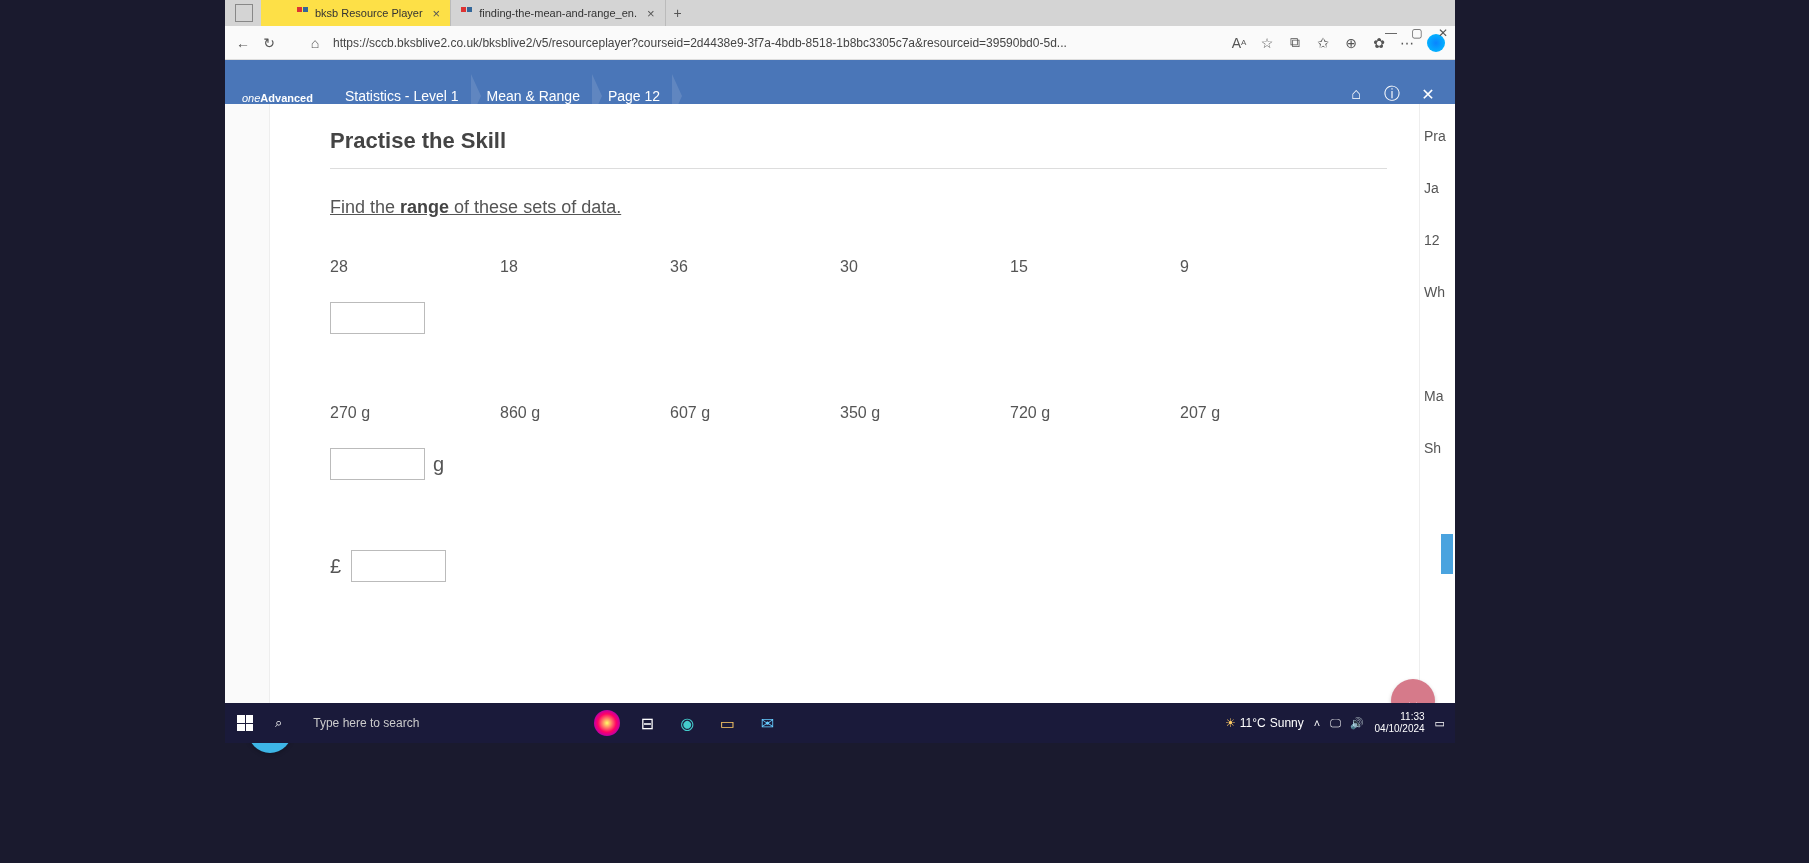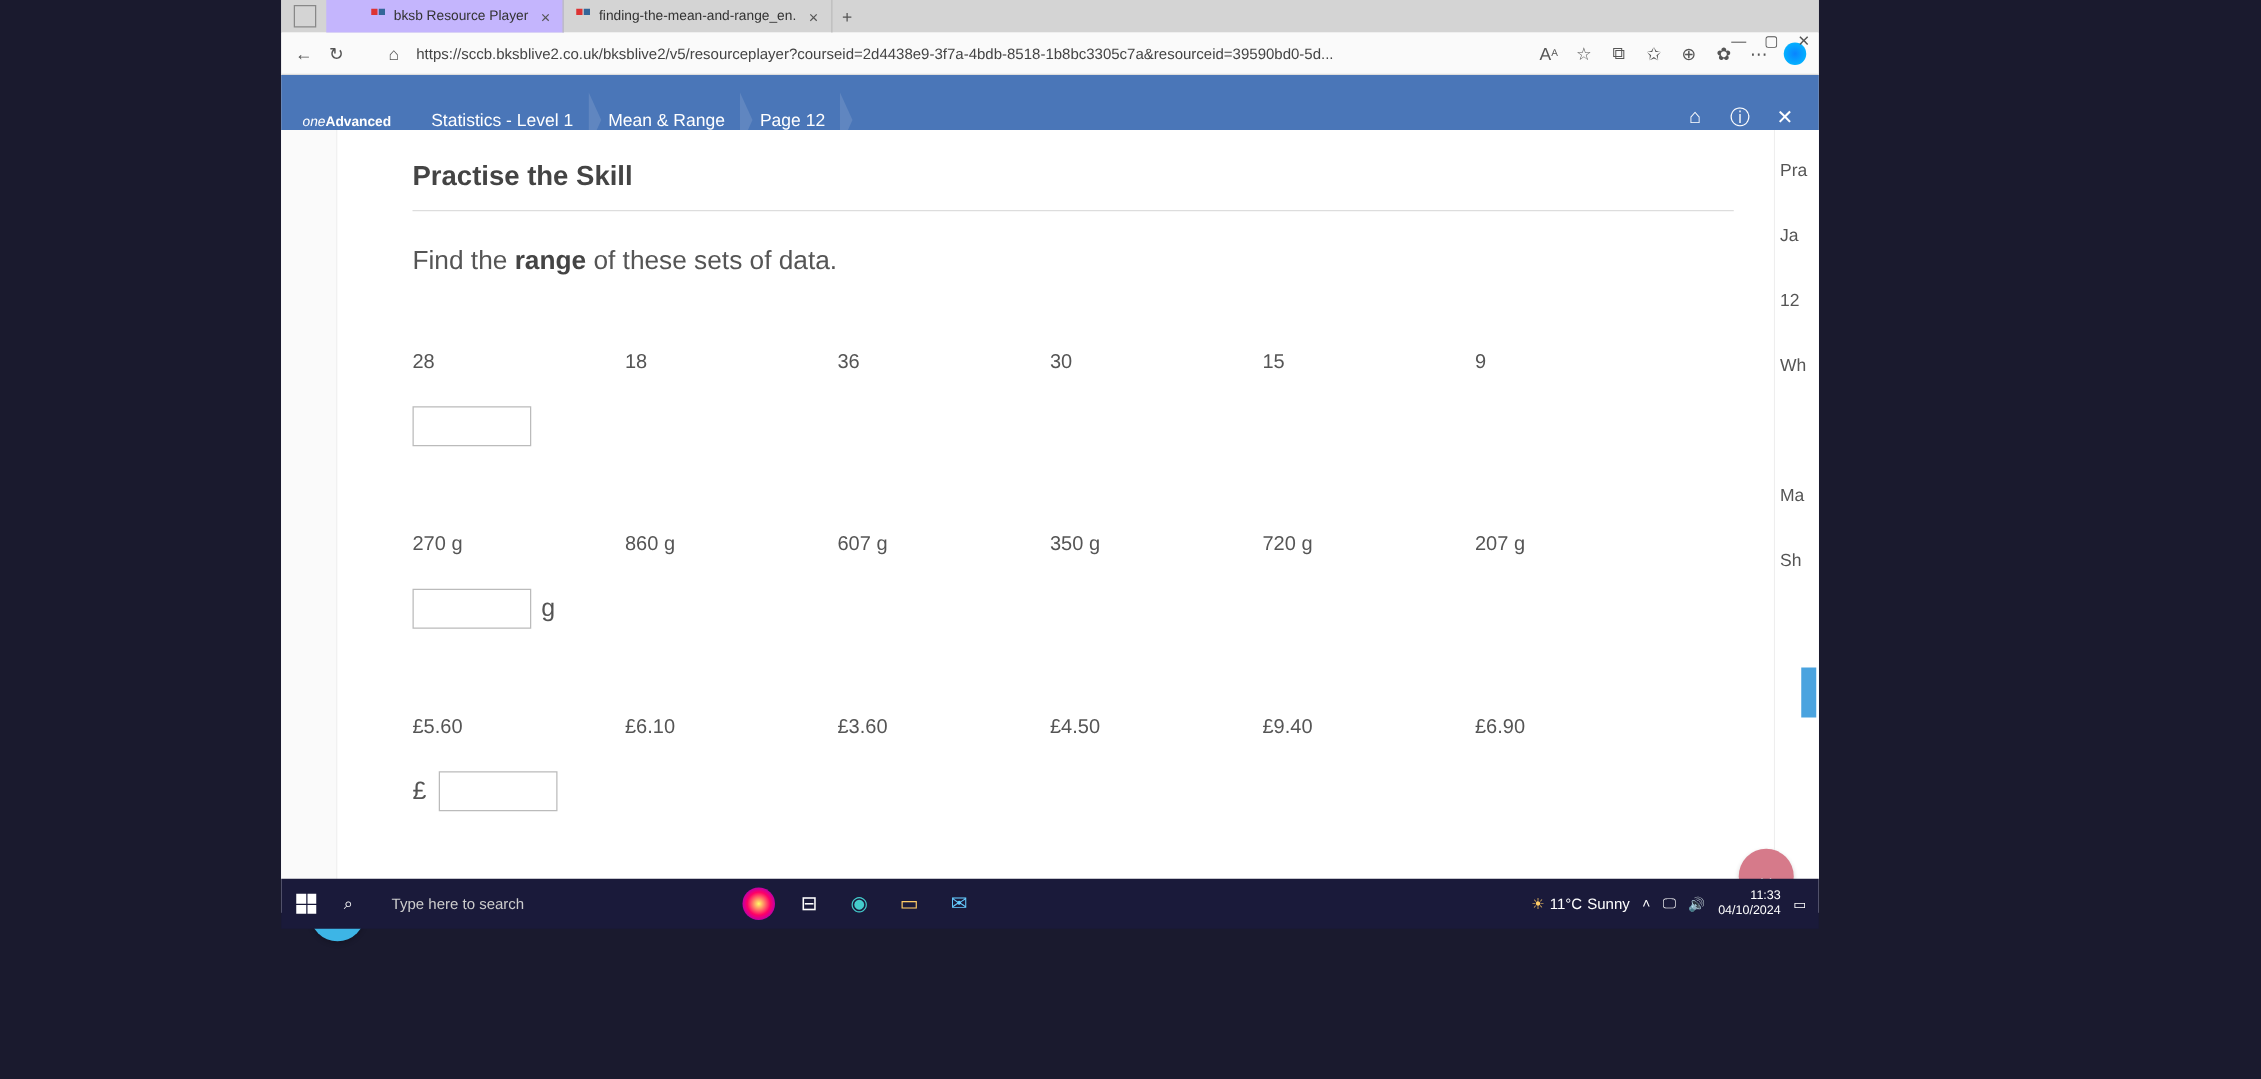--- a/index.html
+++ b/index.html
@@ -4,21 +4,21 @@
   <style>
     * { margin: 0; padding: 0; box-sizing: border-box; }
     body { font-family: "Segoe UI", Arial, sans-serif; background: #1a1a2e; width: 1809px; height: 863px; overflow: hidden; position: relative; }
     
     .screen { position: absolute; left: 225px; top: 0; width: 1230px; height: 730px; background: #f5f5f5; }
     
     
     .tabbar { height: 26px; background: #d4d4d4; display: flex; align-items: center; padding-left: 10px; gap: 0; }
     .tab-sq { width: 18px; height: 18px; border: 1px solid #888; margin-right: 8px; }
     .tab { height: 26px; display: flex; align-items: center; padding: 0 10px; font-size: 11px; color: #333; gap: 6px; border-right: 1px solid #bbb; }
-    .tab.active { background: #c4b5fd; padding-left: 36px; }
+    .tab.active { background: #fde047; padding-left: 36px; }
     .tab-icon { width: 12px; height: 12px; display: inline-flex; }
     .tab-icon .red { width:5px; height:5px; background:#d33; display:inline-block; }
     .tab-icon .blue { width:5px; height:5px; background:#369; display:inline-block; margin-left:1px;}
     .tab-close { font-size: 13px; color: #555; cursor: pointer; margin-left:4px;}
     .tab-new { padding: 0 8px; font-size: 14px; color: #555; cursor:pointer; }
     
     
     .urlbar { height: 34px; background: #fafafa; display: flex; align-items: center; padding: 0 10px; gap: 10px; border-bottom: 1px solid #ddd; }
     .nav-ico { width: 16px; height: 16px; color: #555; display:flex; align-items:center; justify-content:center; cursor:pointer; font-size:14px;}
     .url-text { flex: 1; font-size: 12px; color: #444; white-space: nowrap; overflow: hidden; }
@@ -35,21 +35,21 @@
     .crumb::after { content:''; position:absolute; right:-8px; top:50%; transform:translateY(-50%); width:0;height:0;border-top:22px solid transparent;border-bottom:22px solid transparent;border-left:10px solid rgba(255,255,255,0.12);}
     .crumb-actions { margin-left: auto; display:flex; gap:16px; align-items:center;}
     .crumb-ico { width:20px; height:20px; display:flex;align-items:center;justify-content:center; cursor:pointer; font-size:16px;}
     
     
     .content-wrap { position: relative; height: calc(100% - 104px); background: #fff; display:flex; }
     .leftpad { width: 45px; background: #fafafa; border-right: 1px solid #eee; }
     .main { flex: 1; padding: 24px 32px 0 60px; background: #fff; overflow:hidden; position:relative; }
     .title { font-size: 22px; color: #444; font-weight: 600; margin-bottom: 14px; }
     .hr { border: none; border-top: 1px solid #ddd; margin-bottom: 28px; }
-    .instruction { font-size: 21px; color: #555; margin-bottom: 60px; }
+    .instruction { font-size: 18px; color: #555; margin-bottom: 40px; text-decoration: underline; }
     .instruction b { font-weight: 700; color:#444; }
     
     .dataset { margin-bottom: 70px; }
     .row-vals { display: flex; gap: 0; font-size: 16px; color: #555; margin-bottom: 26px; }
     .val { width: 170px; }
     .answer-row { display:flex; align-items:center; gap:8px; font-size:20px; color:#555;}
     .ans-input { width: 95px; height: 32px; border: 1px solid #bbb; background:#fff; font-size:16px; padding:2px 6px;}
     .unit { font-size: 20px; color:#555; }
     .prefix { font-size: 20px; color:#555; margin-right:2px;}
     
@@ -167,28 +167,20 @@
           <span class="val">720 g</span>
           <span class="val">207 g</span>
         </div>
         <div class="answer-row">
           <input class="ans-input" style="">
           <span class="unit">g</span>
         </div>
       </div>
 
       <div class="dataset" style="margin-bottom:10px;">
-        <div class="row-vals">
-          <span class="val">£5.60</span>
-          <span class="val">£6.10</span>
-          <span class="val">£3.60</span>
-          <span class="val">£4.50</span>
-          <span class="val">£9.40</span>
-          <span class="val">£6.90</span>
-        </div>
         <div class="answer-row">
           <span class="prefix">£</span>
           <input class="ans-input" style="">
         </div>
       </div>
     </div>
     <div class="rightcol">
       <div>Pra</div>
       <div>Ja</div>
       <div>12</div>

